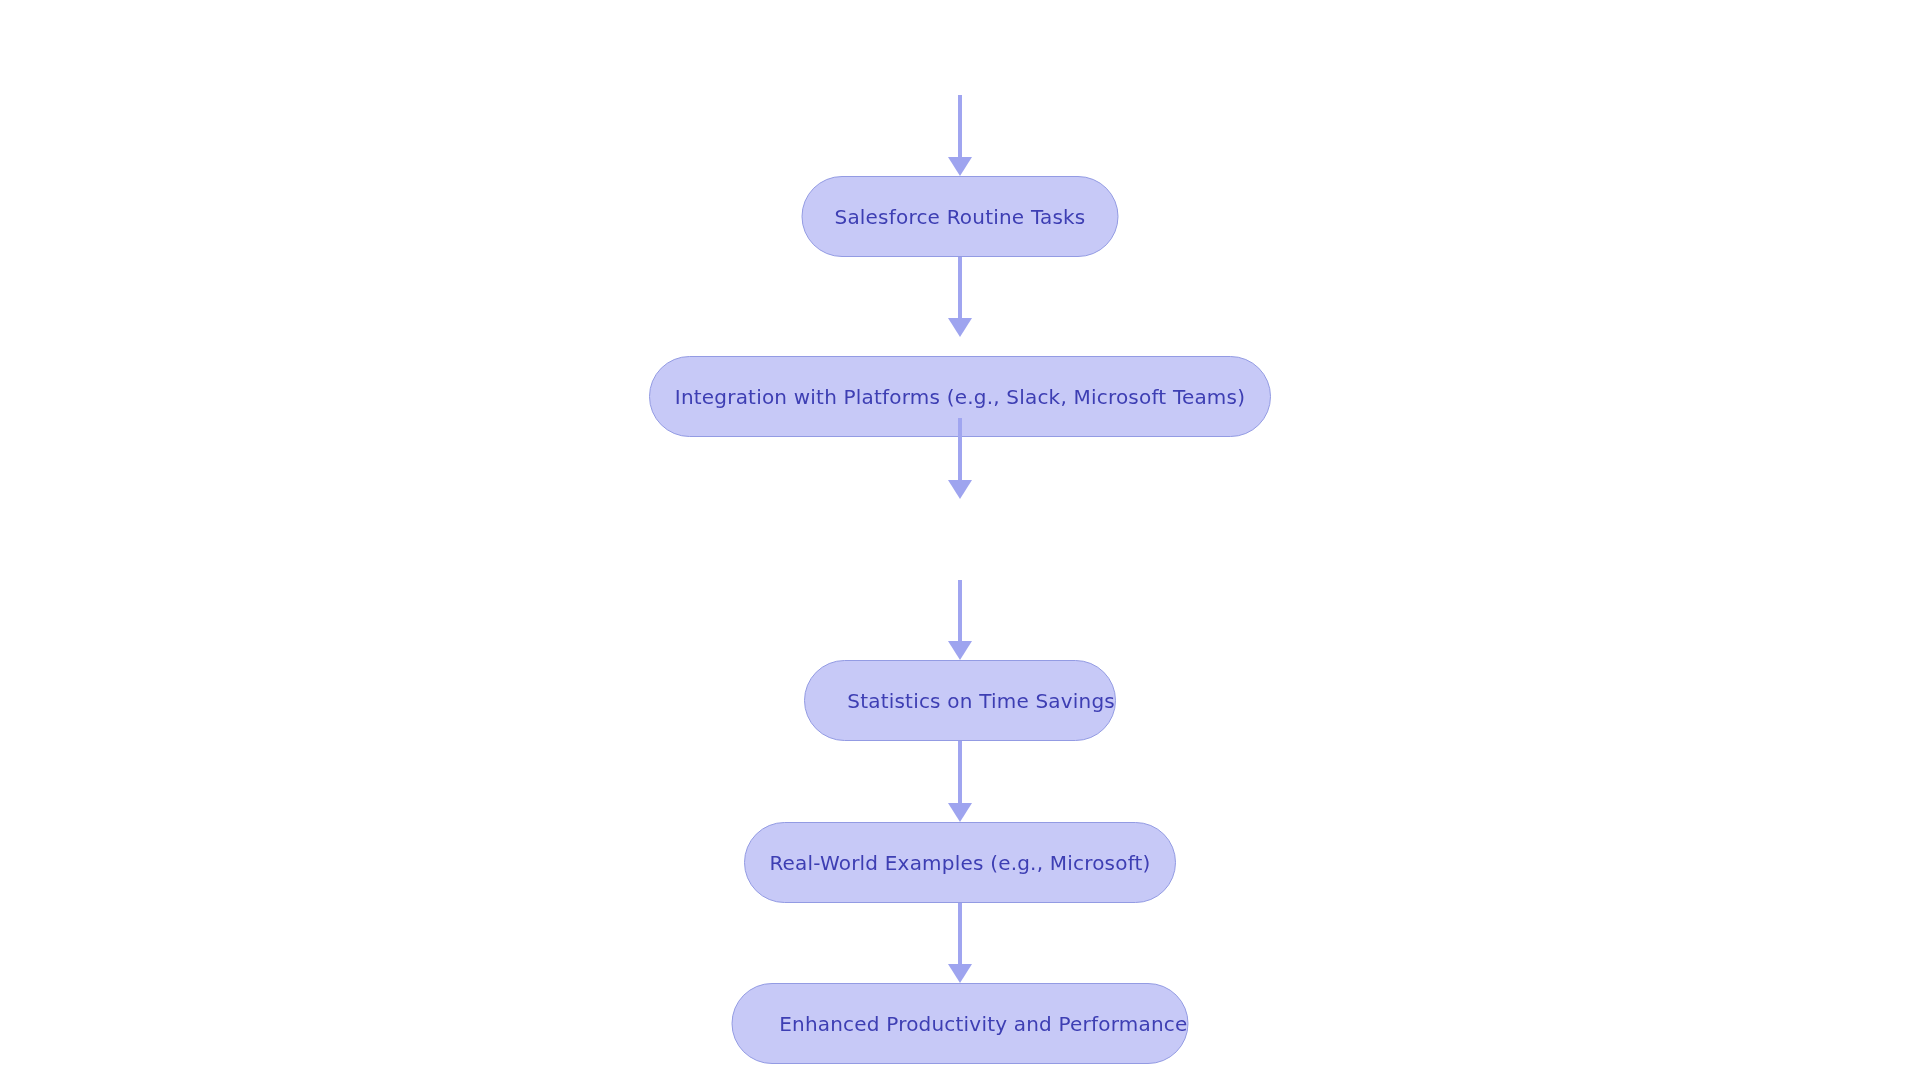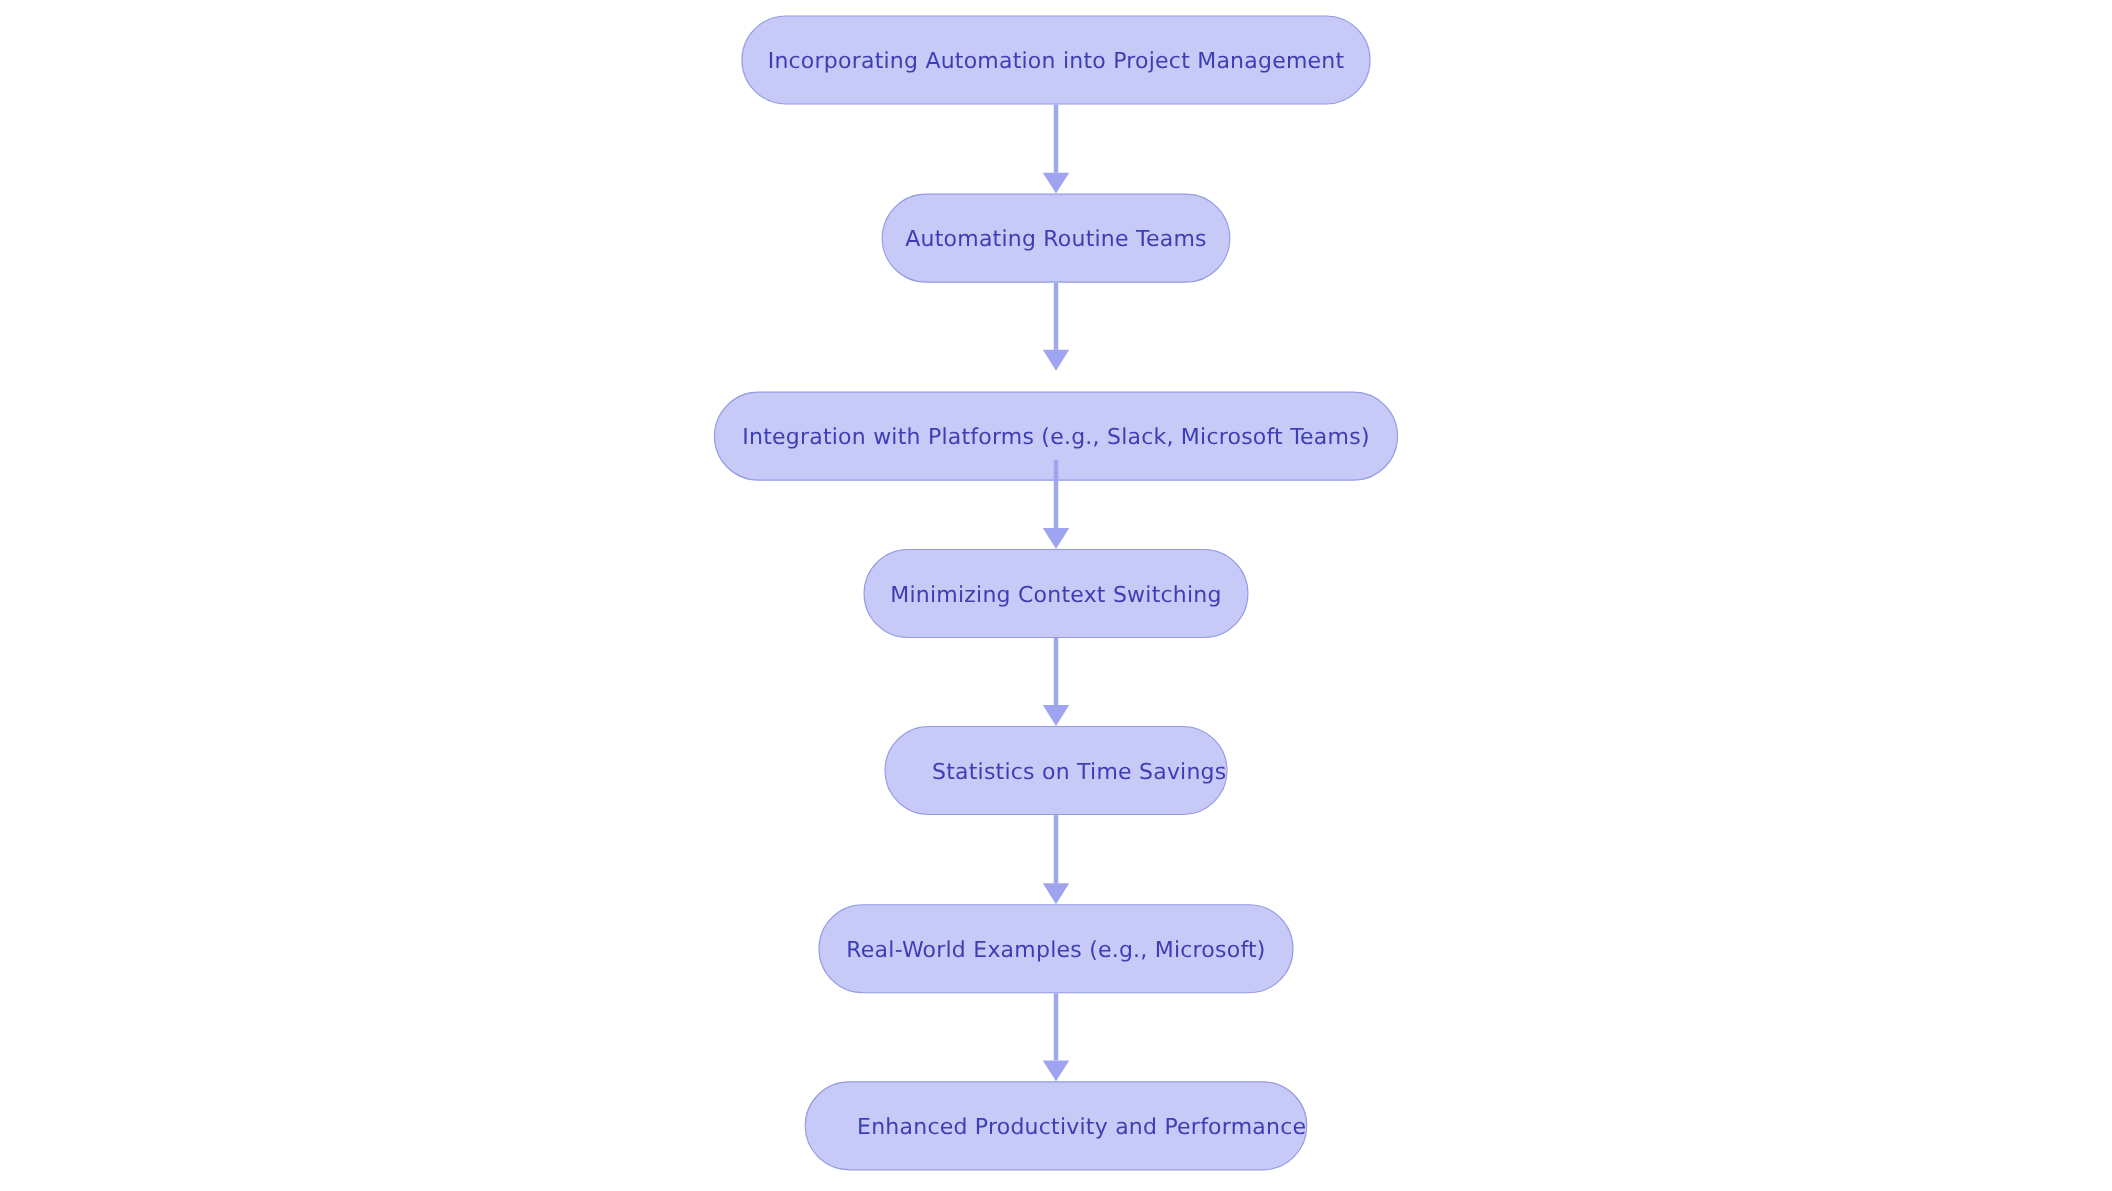--- a/index.html
+++ b/index.html
@@ -68,50 +68,44 @@
     border-left: 12px solid transparent;
     border-right: 12px solid transparent;
     border-top: 19px solid #9ea4ef;
   }
 </style>
 </head>
 <body>
 
 <div id="canvas">
 
-  <div class="flow-node n1">
-    <span>Incorporating Automation into Project Management</span>
-  </div>
 
   <div class="arrow a1">
     <div class="arrow-line"></div>
     <div class="arrow-head"></div>
   </div>
 
   <div class="flow-node n2">
-    <span>Automating Routine Teams</span>
+    <span>Salesforce Routine Tasks</span>
   </div>
 
   <div class="arrow a2">
     <div class="arrow-line"></div>
     <div class="arrow-head"></div>
   </div>
 
   <div class="flow-node n3">
     <span>Integration with Platforms (e.g., Slack, Microsoft Teams)</span>
   </div>
 
   <div class="arrow a3">
     <div class="arrow-line"></div>
     <div class="arrow-head"></div>
   </div>
 
-  <div class="flow-node n4">
-    <span>Minimizing Context Switching</span>
-  </div>
 
   <div class="arrow a4">
     <div class="arrow-line"></div>
     <div class="arrow-head"></div>
   </div>
 
   <div class="flow-node n5">
     <span>Statistics on Time Savings</span>
   </div>
 

